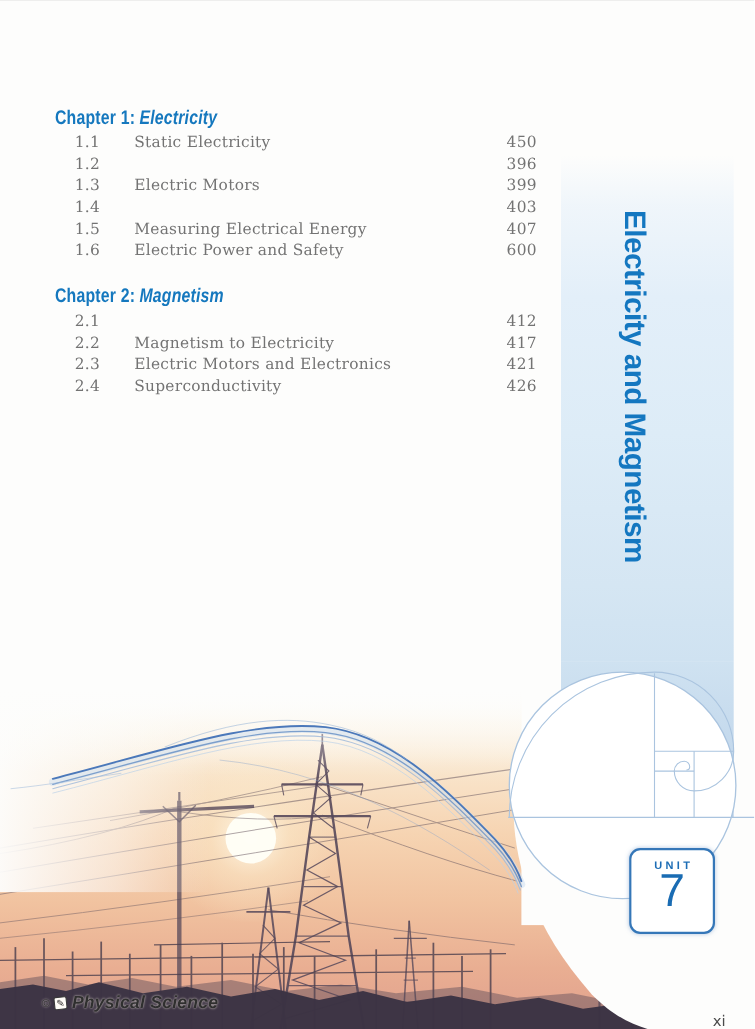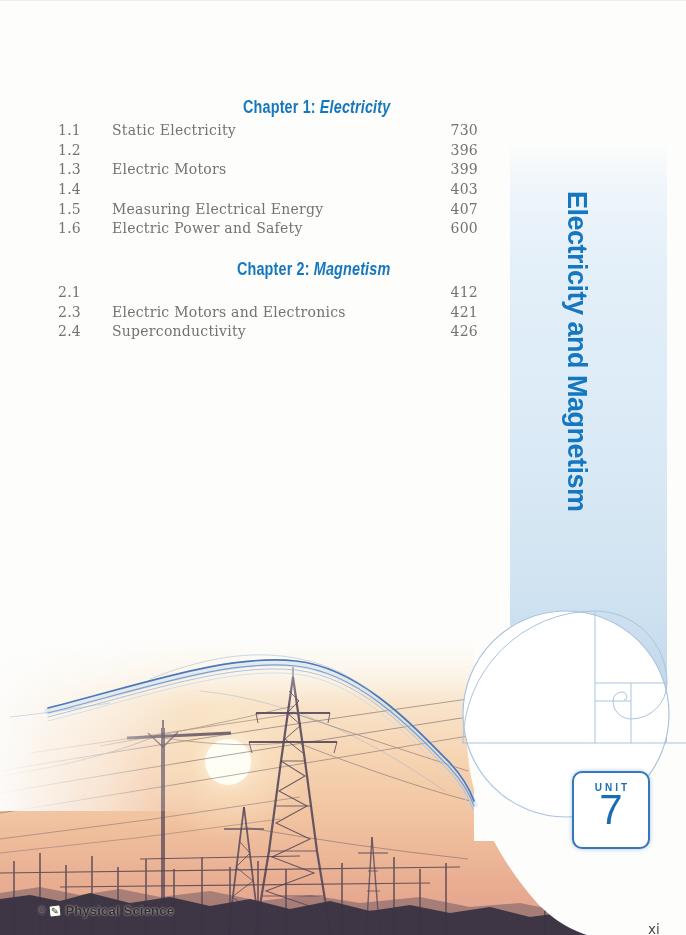--- a/index.html
+++ b/index.html
@@ -1,19 +1,19 @@
 <!DOCTYPE html>
 <html><head>
 <meta charset="utf-8">
 <style>
   html,body{margin:0;padding:0;background:#ffffff;}
   .page{position:relative;width:686px;height:935px;background:#fdfdfc;overflow:hidden;
         font-family:"DejaVu Serif",serif;border-top:1px solid rgba(0,0,0,0.06);}
   
-  .chapter{position:absolute;left:40px;width:438px;text-align:right;}
+  .chapter{position:absolute;left:50px;width:438px;}
   .chapter.ch1{top:96px;}
   .chapter.ch2{top:258px;}
   .chapter-heading{font-family:"Liberation Sans",sans-serif;font-weight:bold;font-size:18px;
         color:#1578be;margin:0 0 4px 0;transform:scaleX(0.8);transform-origin:left center;
         white-space:nowrap;letter-spacing:0.2px;}
   .chapter-heading .ital{font-style:italic;margin-left:5px;}
   .sections{position:relative;}
   .section-row{position:relative;height:19.7px;font-size:14px;color:#737373;letter-spacing:0.25px;}
   .sec-num{position:absolute;left:18px;}
   .sec-title{position:absolute;left:72px;white-space:nowrap;}
@@ -37,36 +37,36 @@
   .unit-number{font-family:"Liberation Sans",sans-serif;font-weight:500;font-size:42px;
         line-height:40px;color:#1a6cb3;margin-top:-3px;}
   
   .credit{position:absolute;left:38px;top:902px;display:flex;align-items:center;gap:4px;
         font-family:"Liberation Sans",sans-serif;color:#2f2f2f;
         text-shadow:0 0 2px rgba(255,245,235,0.9);}
   .credit .copy{font-size:10px;}
   .logo-box{width:12px;height:12px;background:#fffdf8;border:1.2px solid #3a3a3a;
         border-radius:2px;transform:rotate(-6deg);display:flex;align-items:center;
         justify-content:center;font-size:9px;line-height:9px;color:#3a3a3a;box-sizing:border-box;}
-  .credit .pub{font-weight:600;font-size:13px;letter-spacing:0.2px;}
+  .credit .pub{font-style:italic;font-weight:600;font-size:16px;letter-spacing:0.2px;}
   .page-num{position:absolute;left:648px;top:896px;font-family:"DejaVu Sans",sans-serif;
         font-size:13.5px;color:#4a4a4a;margin-top:24px;}
 </style>
 </head>
 <body>
 
 <div class="page">
 
   <div class="chapter ch1">
     <h2 class="chapter-heading"><span>Chapter 1:</span><span class="ital">Electricity</span></h2>
     <div class="sections">
       <div class="section-row">
         <span class="sec-num">1.1</span>
         <span class="sec-title">Static Electricity</span>
-        <span class="sec-page">730</span>
+        <span class="sec-page">450</span>
       </div>
       <div class="section-row">
         <span class="sec-num">1.2</span>
         <span class="sec-page">396</span>
       </div>
       <div class="section-row">
         <span class="sec-num">1.3</span>
         <span class="sec-title">Electric Motors</span>
         <span class="sec-page">399</span>
       </div>
@@ -86,20 +86,25 @@
       </div>
     </div>
   </div>
 
   <div class="chapter ch2">
     <h2 class="chapter-heading"><span>Chapter 2:</span><span class="ital">Magnetism</span></h2>
     <div class="sections">
       <div class="section-row">
         <span class="sec-num">2.1</span>
         <span class="sec-page">412</span>
+      </div>
+      <div class="section-row">
+        <span class="sec-num">2.2</span>
+        <span class="sec-title">Magnetism to Electricity</span>
+        <span class="sec-page">417</span>
       </div>
       <div class="section-row">
         <span class="sec-num">2.3</span>
         <span class="sec-title">Electric Motors and Electronics</span>
         <span class="sec-page">421</span>
       </div>
       <div class="section-row">
         <span class="sec-num">2.4</span>
         <span class="sec-title">Superconductivity</span>
         <span class="sec-page">426</span>

